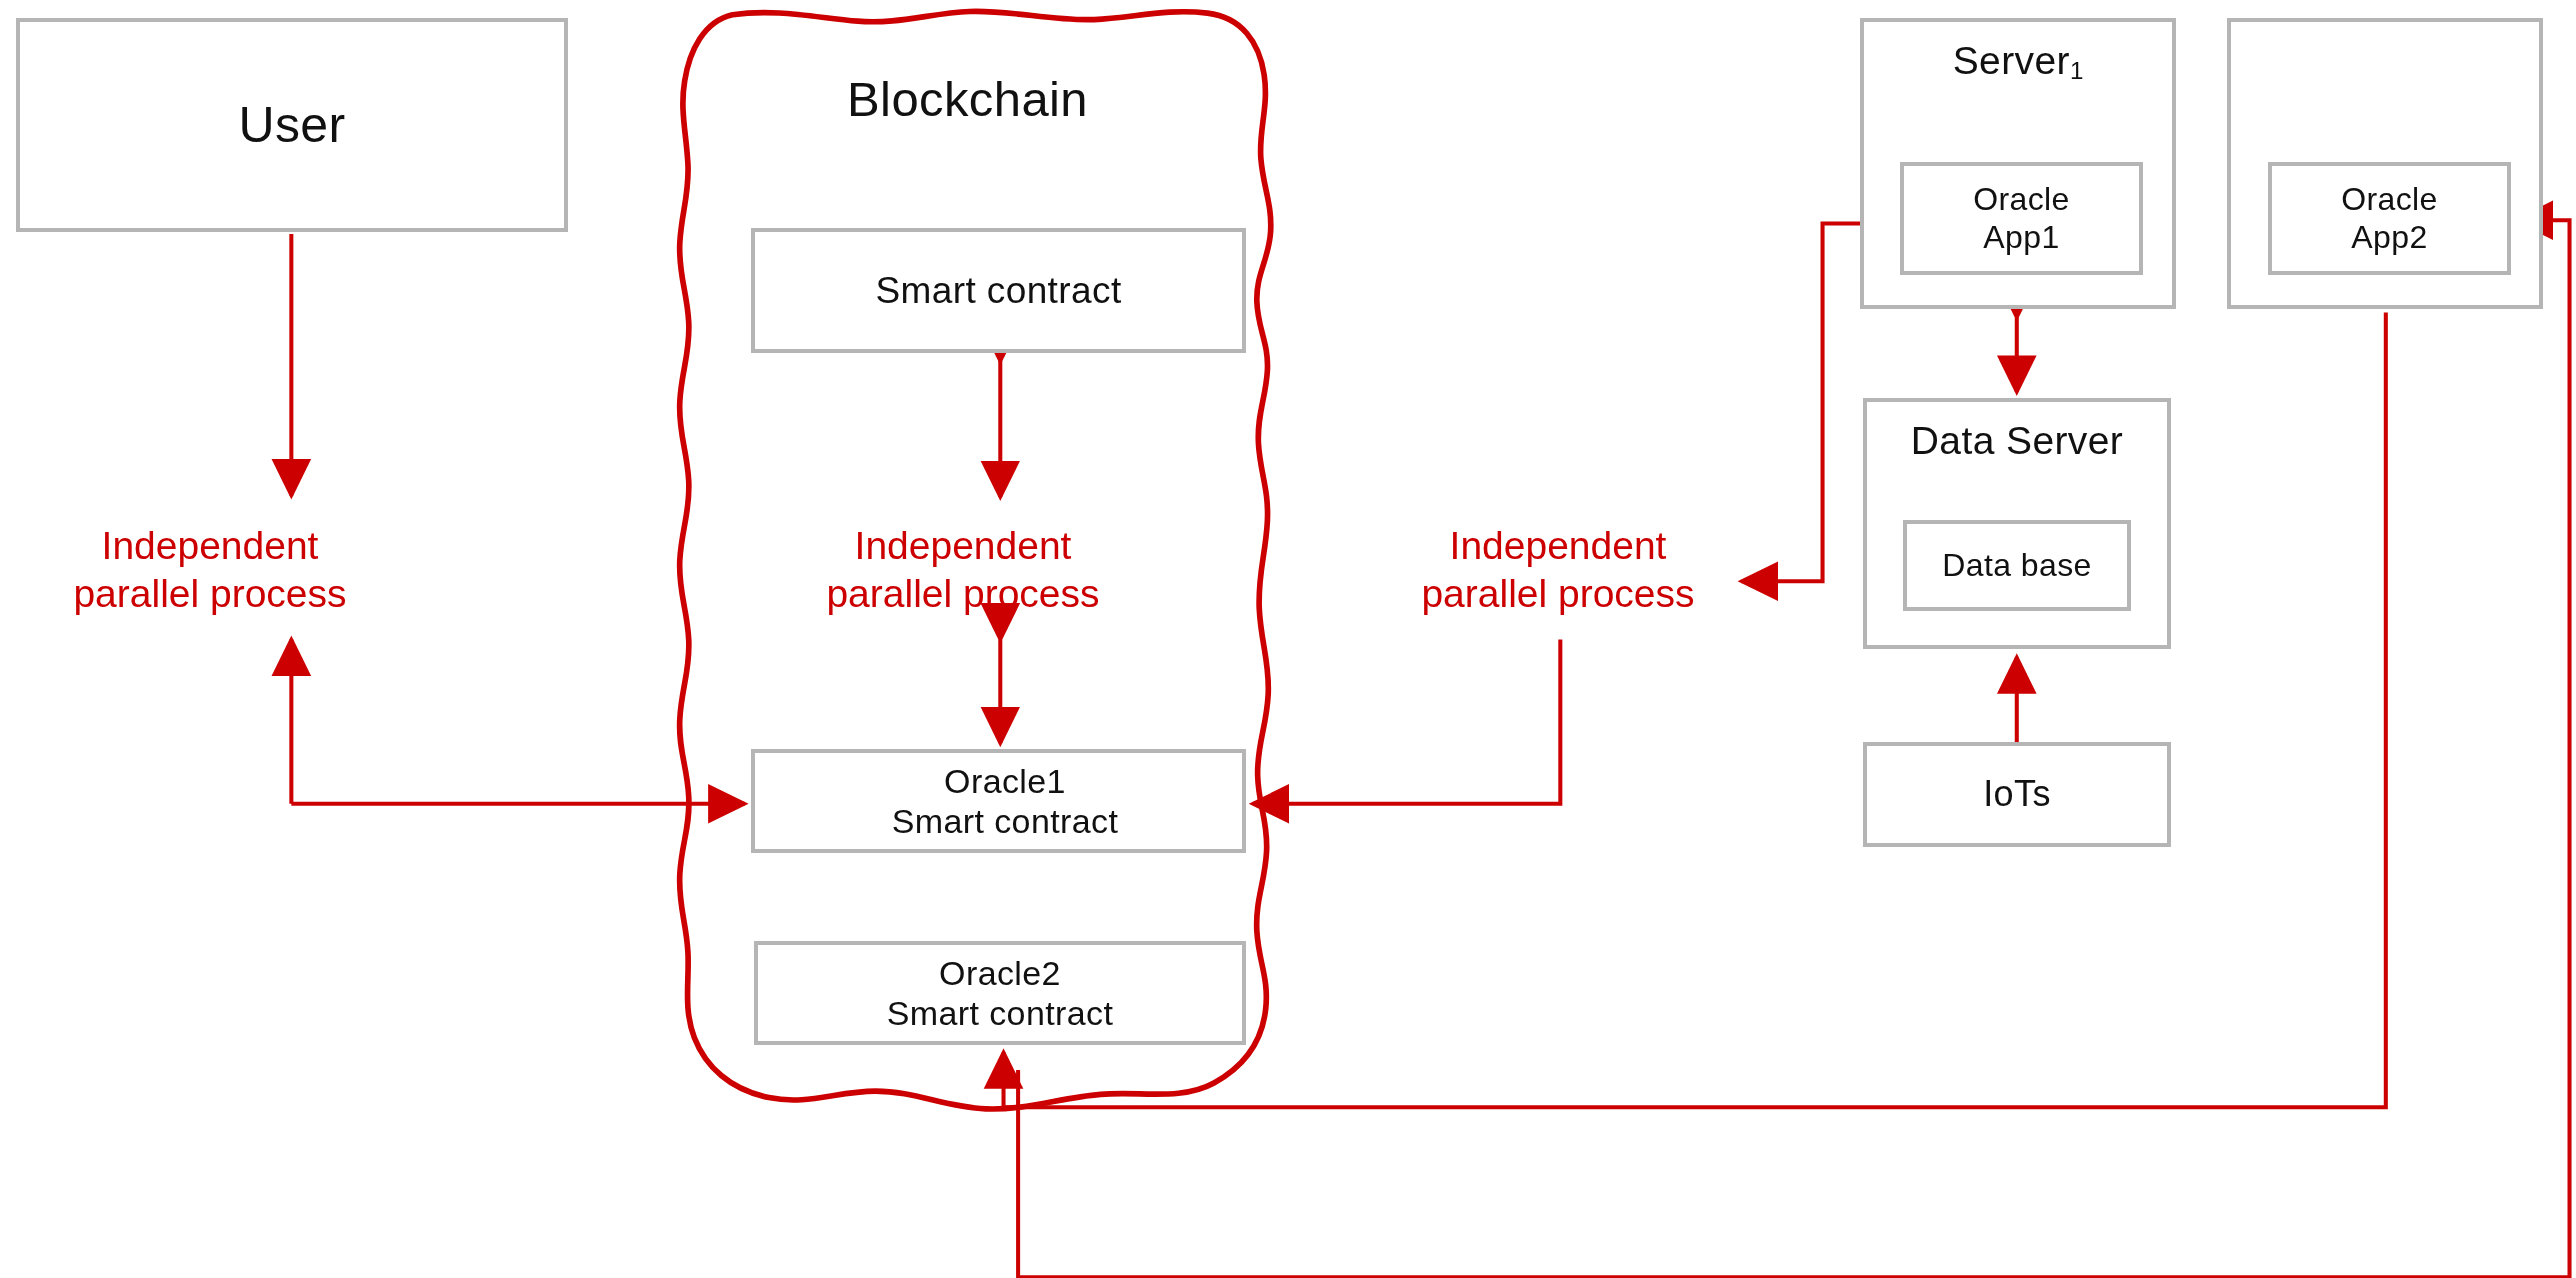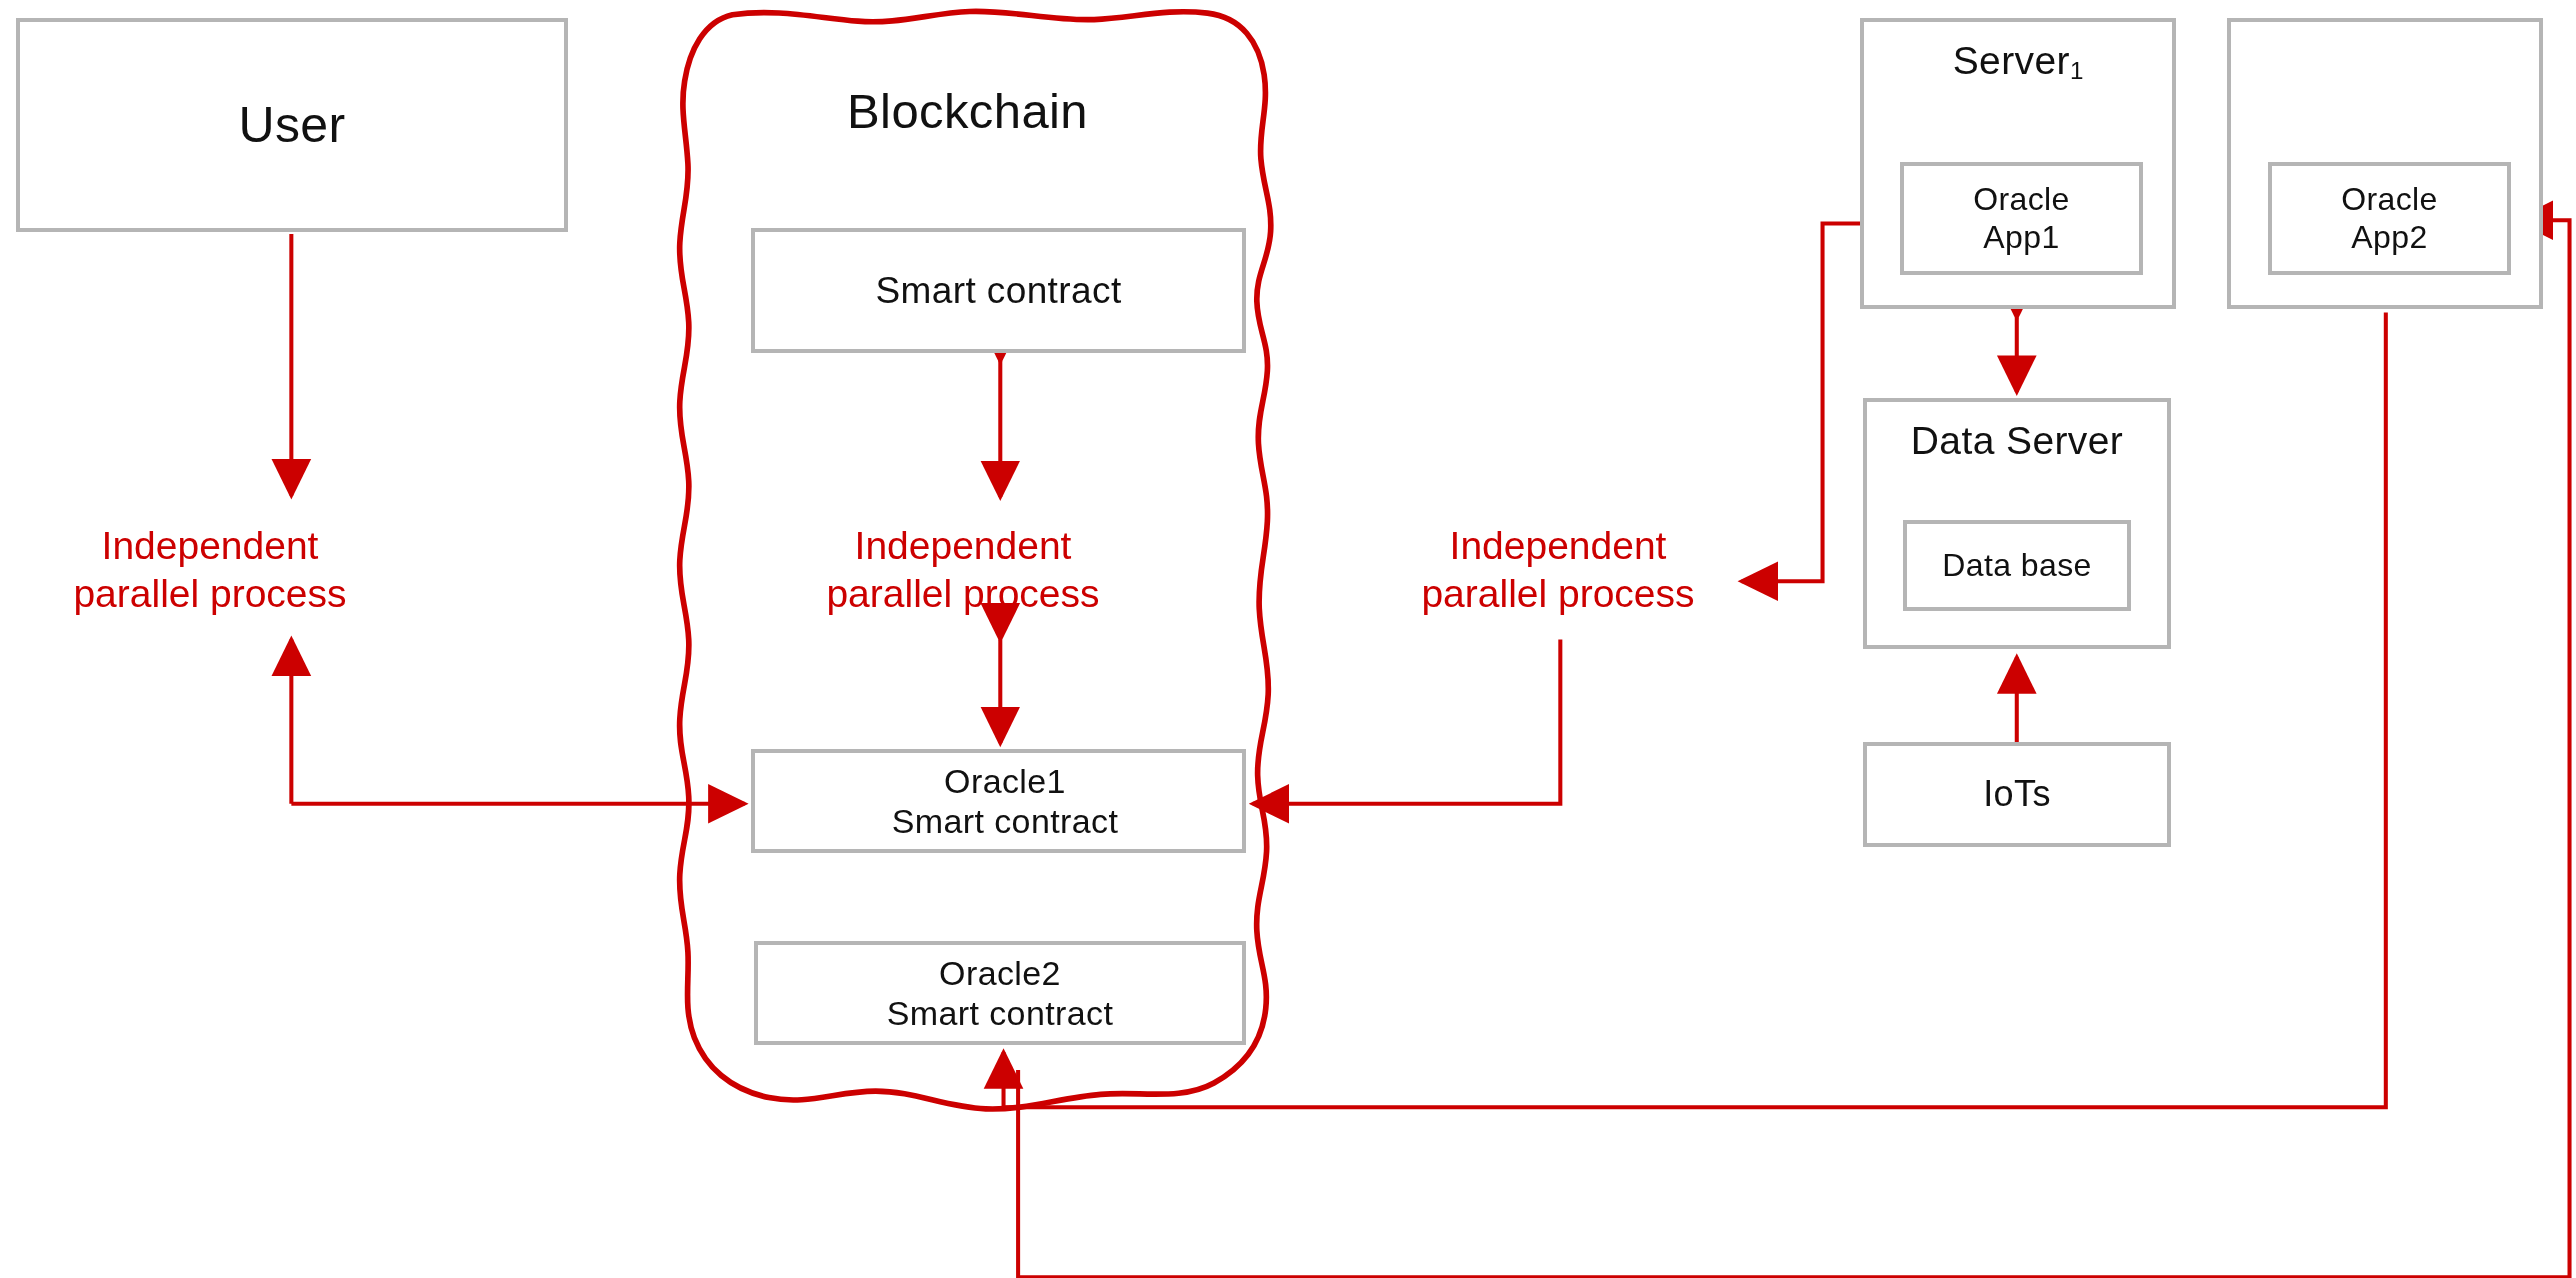--- a/index.html
+++ b/index.html
@@ -60,21 +60,21 @@
   #server2       {left:2227px;top:18px;   width:316px;  height:291px; }
   #oracle-app1   {left:1900px;top:162px;  width:243px;  height:113px; font-size:32px;}
   #oracle-app2   {left:2268px;top:162px;  width:243px;  height:113px; font-size:32px;}
   #data-server   {left:1863px;top:398px;  width:308px;  height:251px; }
   #database      {left:1903px;top:520px;  width:228px;  height:91px; font-size:32px;}
   #iots          {left:1863px;top:742px;  width:308px;  height:105px; font-size:36px;}
 
   #server1-title {left:1860px;top:39px;  width:316px; font-size:39px;}
   #server2-title {left:2227px;top:39px;  width:316px; font-size:39px;}
   #data-server-title{left:1863px;top:419px;width:308px;font-size:39px;}
-  #blockchain-title{left:680px;top:71px; width:575px; font-size:49px;margin-top:12px;}
+  #blockchain-title{left:680px;top:71px; width:575px; font-size:49px;}
 
   #ipp-left  {left:28px;  top:522px; width:364px;  font-size:39px;}
   #ipp-mid   {left:781px; top:522px; width:364px;  font-size:39px;}
   #ipp-right {left:1376px;top:522px; width:364px;  font-size:39px;}
 </style>
 </head>
 <body>
 
 <div id="stage">
 

